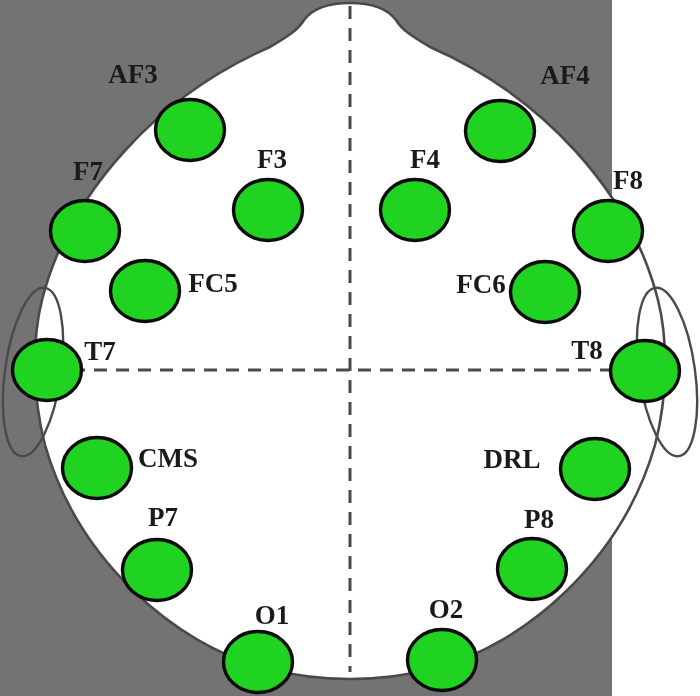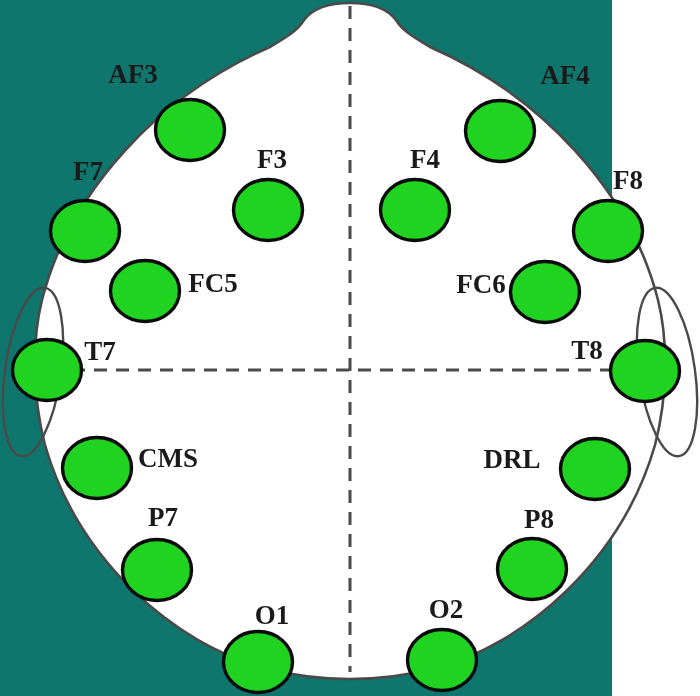--- a/index.html
+++ b/index.html
@@ -8,21 +8,21 @@
     width: 700px;
     height: 696px;
     background: #ffffff;
     overflow: hidden;
     font-family: "Liberation Serif", serif;
   }
   .stage {
     position: relative;
     width: 612px;
     height: 696px;
-    background: #0f766e;
+    background: #737373;
   }
   svg { display: block; }
   .head-line {
     fill: #ffffff;
     stroke-width: 2.6;
     stroke-linejoin: round;
   }
   .ear-line {
     fill: none;
     stroke-width: 2.4;

